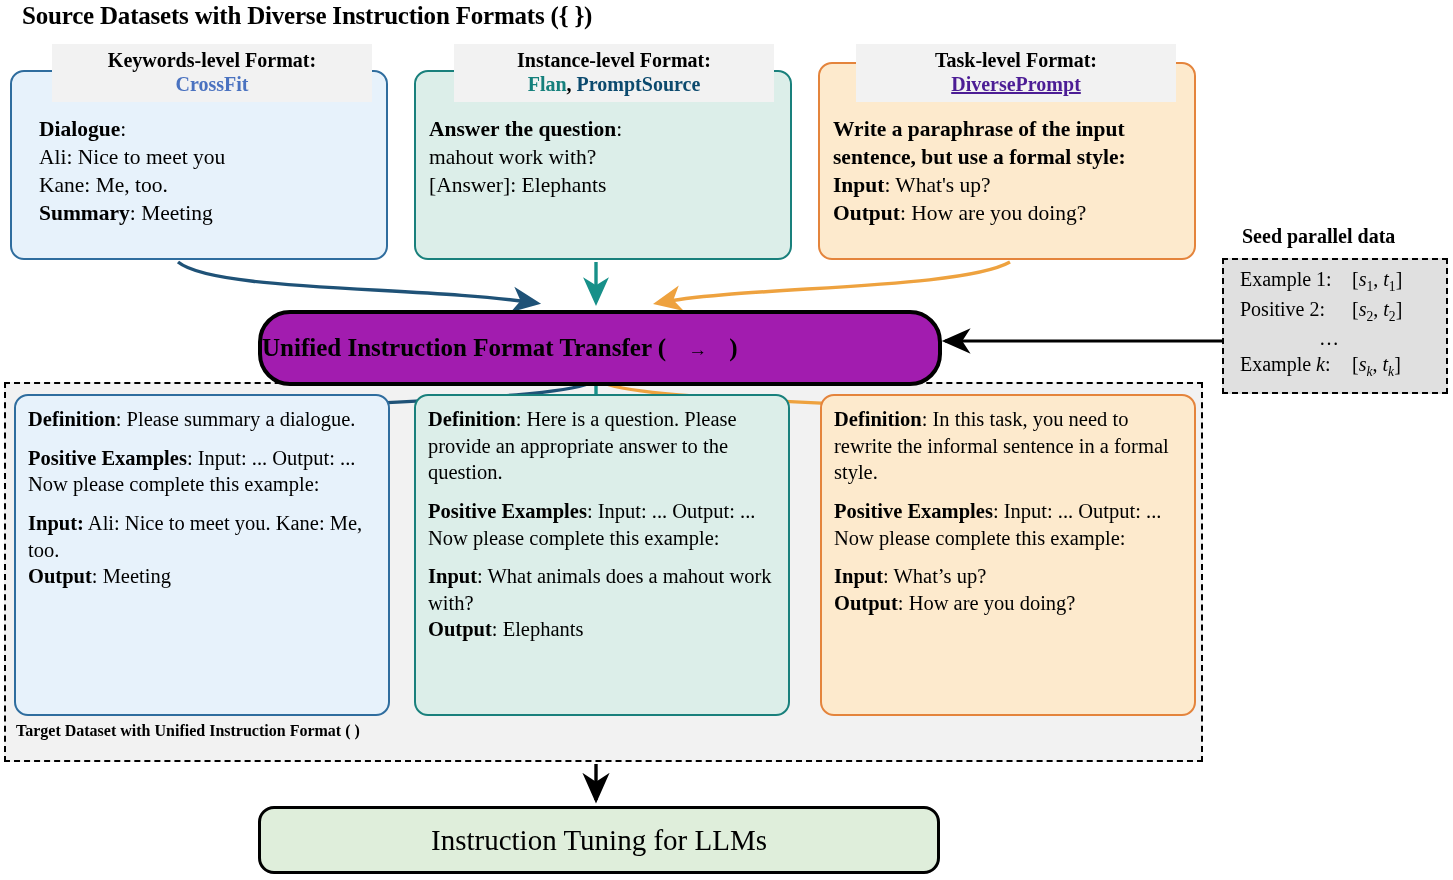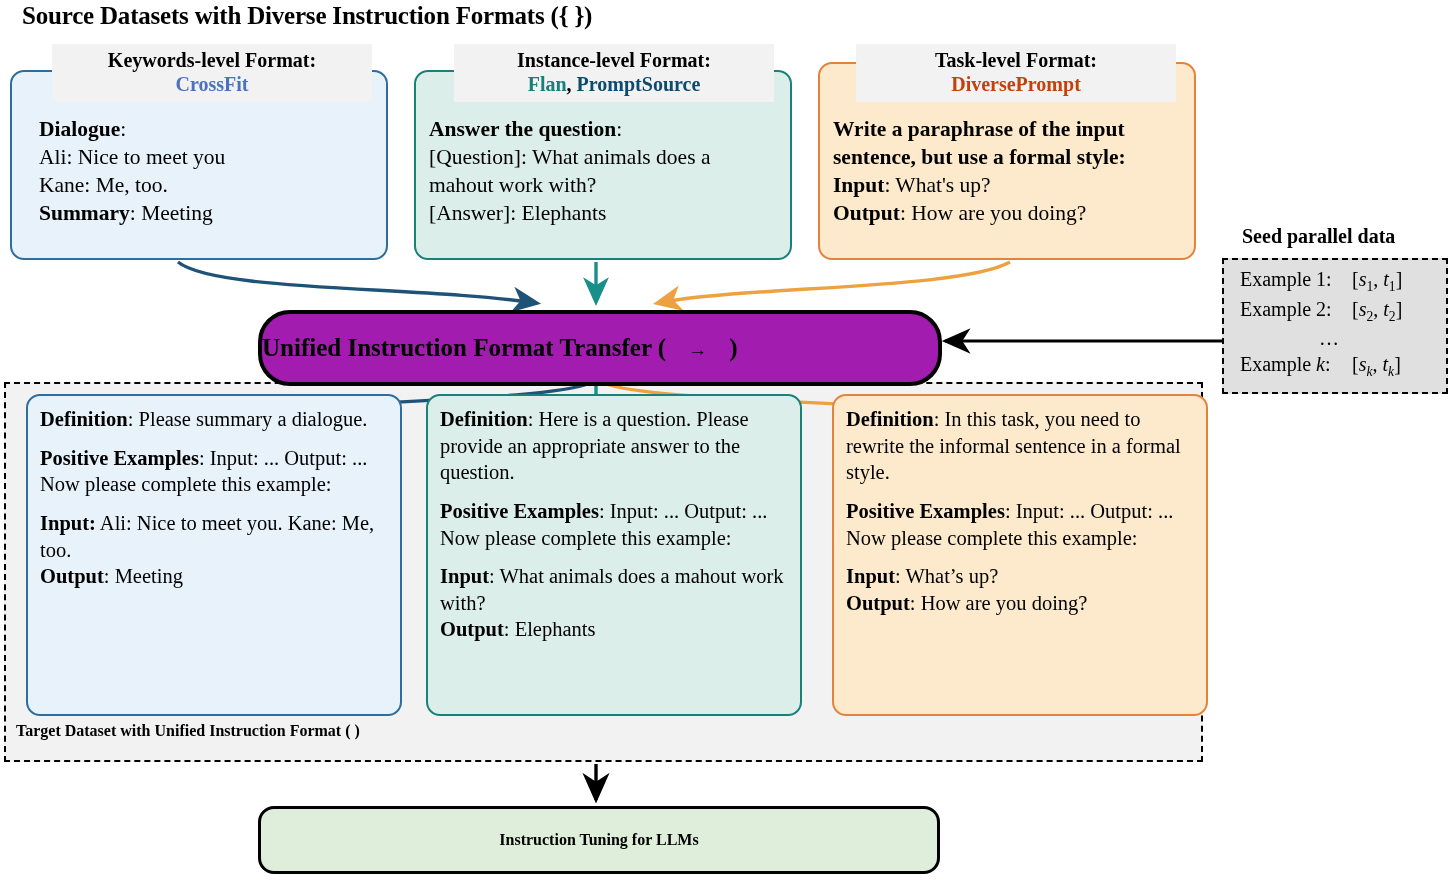--- a/index.html
+++ b/index.html
@@ -51,21 +51,21 @@
   }
   .fmt-chip .fmt-title{
     display:block;font-size:20px;font-weight:bold;white-space:nowrap;
   }
   .fmt-chip .fmt-names{
     display:block;font-size:20px;font-weight:bold;white-space:nowrap;
   }
   .nm-crossfit{color:#4a72c0;}
   .nm-flan{color:#15807c;}
   .nm-prompt{color:#0c4a6e;}
-  .nm-diverse{color:#c2410c;}
+  .nm-diverse{color:#4c1d95;text-decoration:underline;}
   .sep{color:#000;}
 
   
   #transfer-box{
     left:258px;top:310px;width:676px;height:68px;
     background:#a21caf;border:4px solid #000;border-radius:32px;
     display:flex;align-items:center;justify-content:flex-start;
     z-index:6;
   }
   #transfer-box .tb-text{
@@ -101,33 +101,32 @@
     font-size:16px;font-weight:bold;white-space:nowrap;z-index:7;
   }
 
   
   .tcard{
     position:absolute;
     border-radius:14px;box-sizing:border-box;
     font-size:20.5px;line-height:1.30;
     padding:10px 12px 8px 12px;
     z-index:4;
-    margin-left:12px;
   }
   .tcard p{margin:0 0 12px 0;}
   .tcard p:last-child{margin-bottom:0;}
   .tcard .tight{margin-bottom:0;}
 
   
   #tuning-box{
     left:258px;top:806px;width:676px;height:62px;
     background:#dfeedb;border:3.5px solid #000;border-radius:16px;
     display:flex;align-items:center;justify-content:center;
   }
-  #tuning-box .tn-text{font-size:16px;font-weight:bold;white-space:nowrap;}
+  #tuning-box .tn-text{font-size:29px;font-weight:normal;white-space:nowrap;}
 
   svg.overlay{position:absolute;left:0;top:0;width:1453px;height:880px;pointer-events:none;z-index:3;}
 </style>
 </head>
 <body>
 
 <div class="stage">
 
   <div class="abs" id="main-title">Source Datasets with Diverse Instruction Formats ({    })</div>
 
@@ -136,21 +135,20 @@
       <span class="ln"><b>Dialogue</b><span>:</span></span>
       <span class="ln"><span>Ali: Nice to meet you</span></span>
       <span class="ln"><span>Kane: Me, too.</span></span>
       <span class="ln"><b>Summary</b><span>: Meeting</span></span>
     </div>
   </div>
 
   <div class="card teal-card abs" style="left:414px;top:70px;width:378px;height:190px;">
     <div class="card-text" style="padding-top:44px;">
       <span class="ln"><b>Answer the question</b><span>:</span></span>
-      <span class="ln"><span>[Question]: What animals does a</span></span>
       <span class="ln"><span>mahout work with?</span></span>
       <span class="ln"><span>[Answer]: Elephants</span></span>
     </div>
   </div>
 
   <div class="card orange-card abs" style="left:818px;top:62px;width:378px;height:198px;">
     <div class="card-text" style="padding-top:52px;">
       <span class="ln"><b>Write a paraphrase of the input</b></span>
       <span class="ln"><b>sentence, but use a formal style:</b></span>
       <span class="ln"><b>Input</b><span>: What's up?</span></span>
@@ -210,21 +208,21 @@
     <path d="M596,764 L596,800" fill="none" stroke="#000" stroke-width="3.4" marker-end="url(#ahBlack)"></path>
   </svg>
 
   <div class="abs" id="transfer-box">
     <span class="tb-text"><span>Unified Instruction Format Transfer (</span><span class="arrowglyph">→</span><span>)</span></span>
   </div>
 
   <div class="abs" id="seed-title">Seed parallel data</div>
   <div class="abs" id="seed-box">
     <span class="srow"><span class="lbl">Example 1:</span><span>[<i>s</i><sub>1</sub>, <i>t</i><sub>1</sub>]</span></span>
-    <span class="srow"><span class="lbl">Example 2:</span><span>[<i>s</i><sub>2</sub>, <i>t</i><sub>2</sub>]</span></span>
+    <span class="srow"><span class="lbl">Positive 2:</span><span>[<i>s</i><sub>2</sub>, <i>t</i><sub>2</sub>]</span></span>
     <span class="dots">…</span>
     <span class="srow"><span class="lbl">Example <i>k</i>:</span><span>[<i>s<sub>k</sub></i>, <i>t<sub>k</sub></i>]</span></span>
   </div>
 
   <div class="abs" id="target-region"></div>
 
   <div class="tcard blue-card" style="left:14px;top:394px;width:376px;height:322px;">
     <p><b>Definition</b><span>: </span><span>Please summary a dialogue.</span></p>
     <p><b>Positive Examples</b><span>: </span><span>Input: ... Output: ... Now please complete this example:</span></p>
     <p class="tight"><b>Input:</b><span> </span><span>Ali: Nice to meet you. Kane: Me, too.</span></p>

